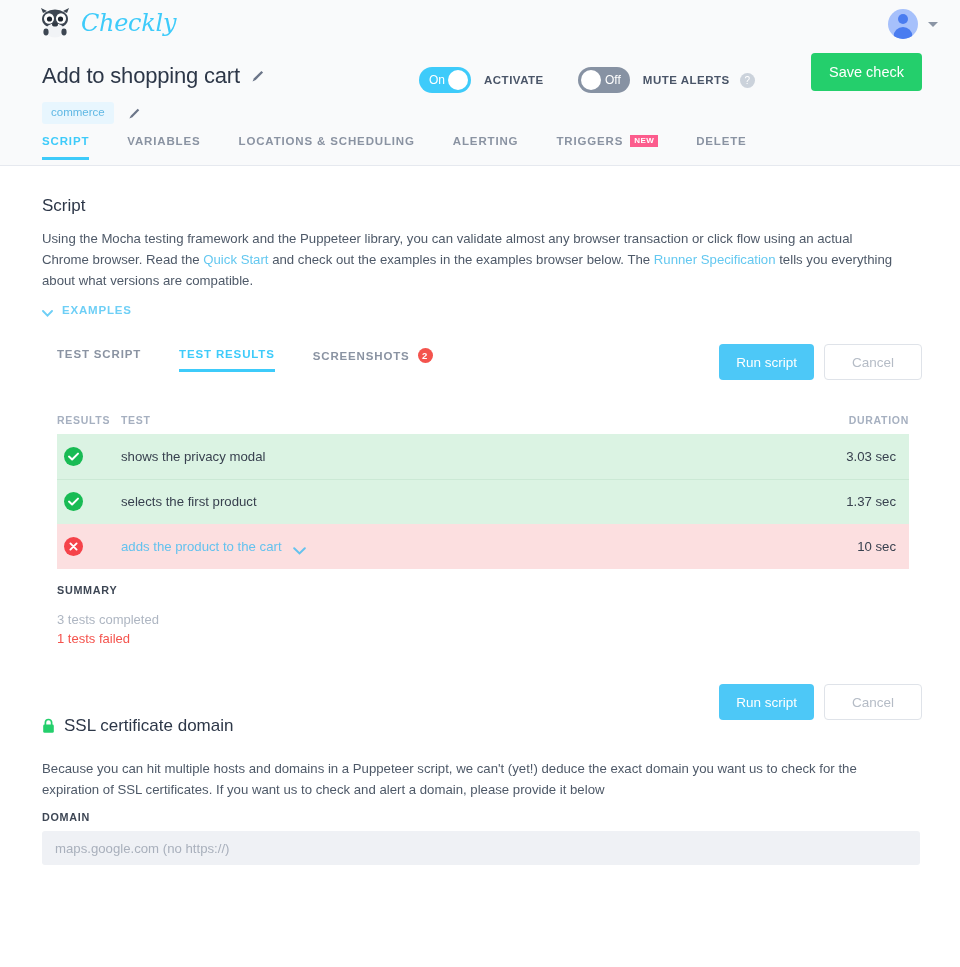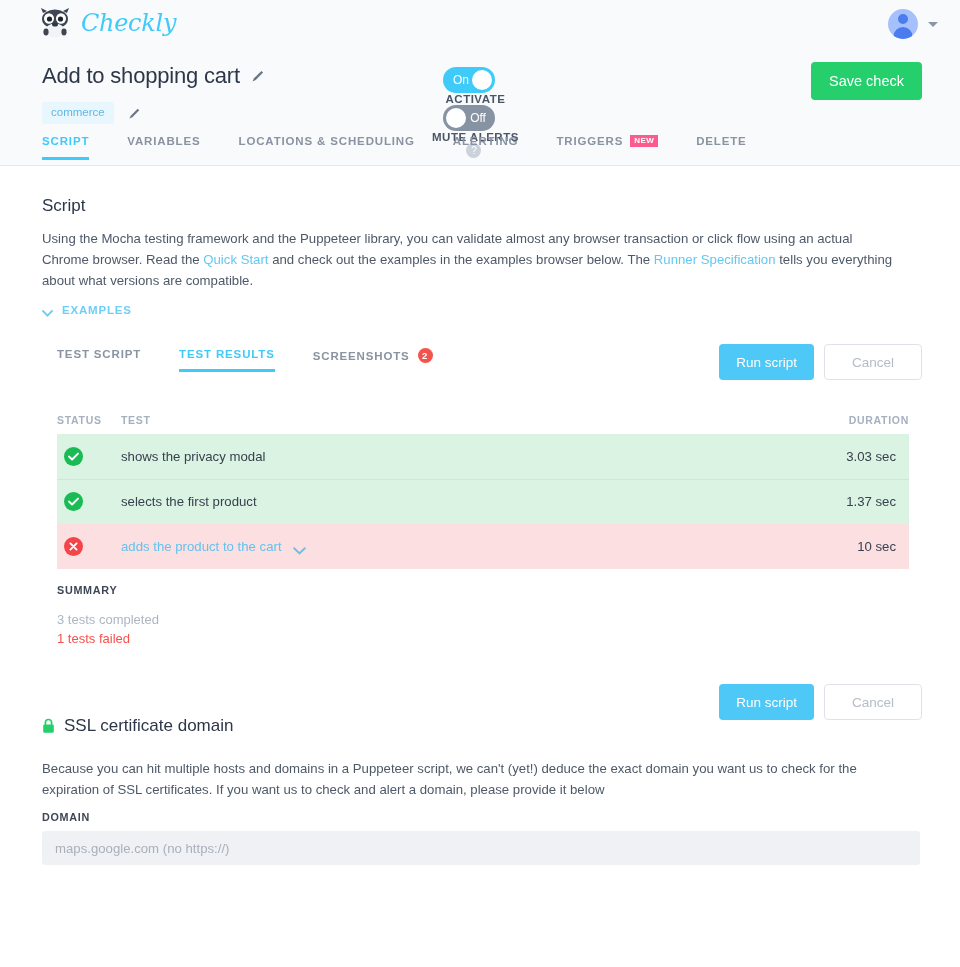--- a/index.html
+++ b/index.html
@@ -47,21 +47,21 @@
   .title-row { position: absolute; left: 42px; top: 11px; display: flex; align-items: center; gap: 11px; }
   .check-title { font-size: 22px; font-weight: 400; color: #2d3748; letter-spacing: -0.2px; }
   .pencil { width: 14px; height: 14px; display:block; }
   .tag-row { position: absolute; left: 42px; top: 50px; display: flex; align-items: center; gap: 14px; }
   .tag {
     background: #e8f6fe; color: #60b8e4; font-size: 11.5px;
     padding: 4px 9px 4px 9px; border-radius: 3px; line-height: 1.2;
   }
   .tag-pencil { width: 13px; height: 13px; display:block; }
 
-  .toggles { position: absolute; left: 419px; top: 15px; display: flex; align-items: center; flex-direction: column; }
+  .toggles { position: absolute; left: 419px; top: 15px; display: flex; align-items: center; }
   .switch {
     width: 52px; height: 26px; border-radius: 14px; position: relative; cursor: pointer; flex: none;
   }
   .switch.on { background: #3ecbfa; }
   .switch.off { background: #8792a3; }
   .switch .knob {
     position: absolute; top: 3px; width: 20px; height: 20px; border-radius: 50%; background: #fff;
   }
   .switch.on .knob { right: 3px; }
   .switch.off .knob { left: 3px; }
@@ -73,21 +73,21 @@
   .switch.off .st { right: 9px; }
   .toggle-label {
     font-size: 11.5px; font-weight: 700; color: #4a5568; letter-spacing: 0.5px; margin-left: 13px;
   }
   .spacer-36 { width: 34px; }
   .help-dot {
     width: 15px; height: 15px; border-radius: 50%; background: #cbd2db; color: #fff;
     font-size: 10px; line-height: 15px; text-align: center; margin-left: 10px; cursor: pointer;
   }
   .save-check {
-    position: absolute; right: 38px; top: 10px;
+    position: absolute; right: 38px; top: 1px;
     background: #24cf6c; color: #fff; border: none; border-radius: 4px;
     font-size: 14.5px; font-family: "Liberation Sans", sans-serif;
     padding: 0 18px; height: 38px; cursor: pointer;
   }
 
   .navtabs { position: absolute; left: 42px; top: 83px; display: flex; align-items: flex-start; gap: 0; }
   .navtab {
     font-size: 11.5px; font-weight: 700; letter-spacing: 0.85px; color: #8a93a2;
     padding: 0 0 13px 0; margin-right: 38px; cursor: pointer; position: relative;
     display: flex; align-items: center; gap: 7px; white-space: nowrap;
@@ -319,21 +319,21 @@
       </div>
     </div>
 
     <div class="btnrow-1">
       <button class="btn-run">Run script</button>
       <button class="btn-cancel">Cancel</button>
     </div>
 
     <div class="table">
       <div class="thead">
-        <div class="col-status">STATUS</div>
+        <div class="col-status">RESULTS</div>
         <div class="col-test">TEST</div>
         <div class="col-dur">DURATION</div>
       </div>
 
       <div class="trow pass">
         <div class="col-status">
           <span class="dot ok">
             <svg width="19" height="19" viewBox="0 0 19 19">
                 <path d="M5 9.6 L8.1 12.5 L14 6.6" stroke="#ffffff" stroke-width="2" fill="none" stroke-linecap="round" stroke-linejoin="round"></path>
               </svg>

